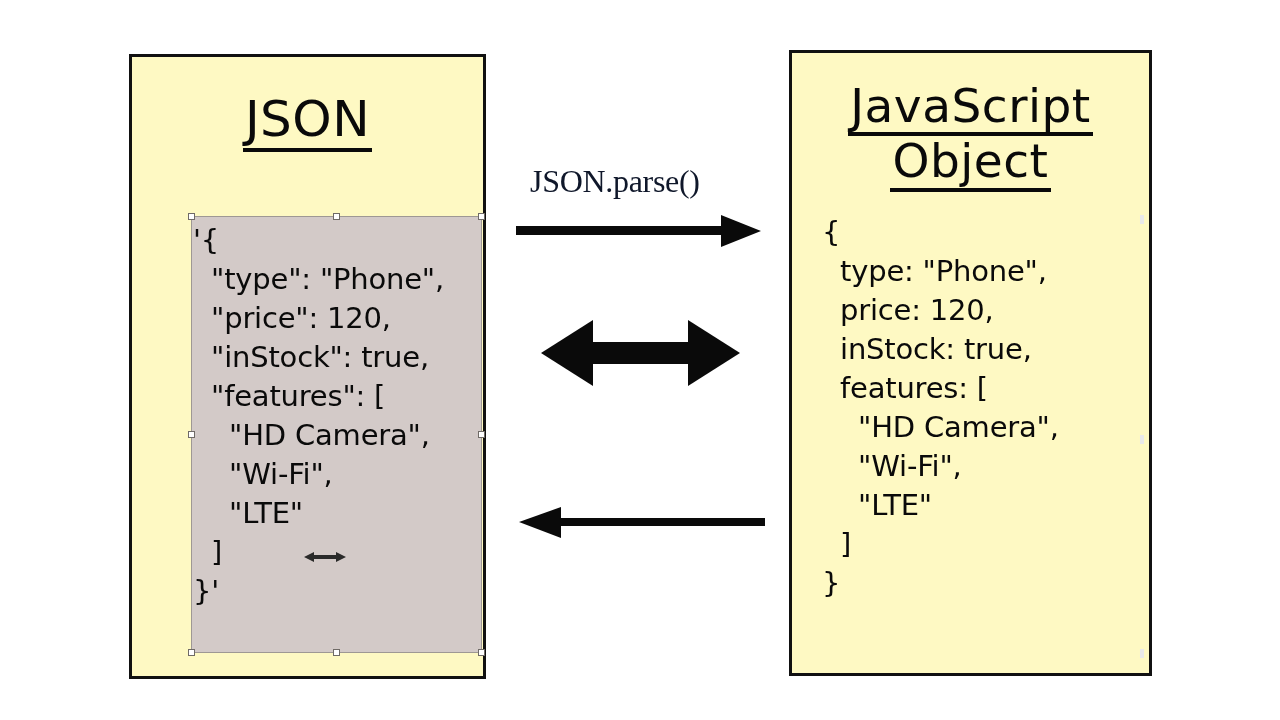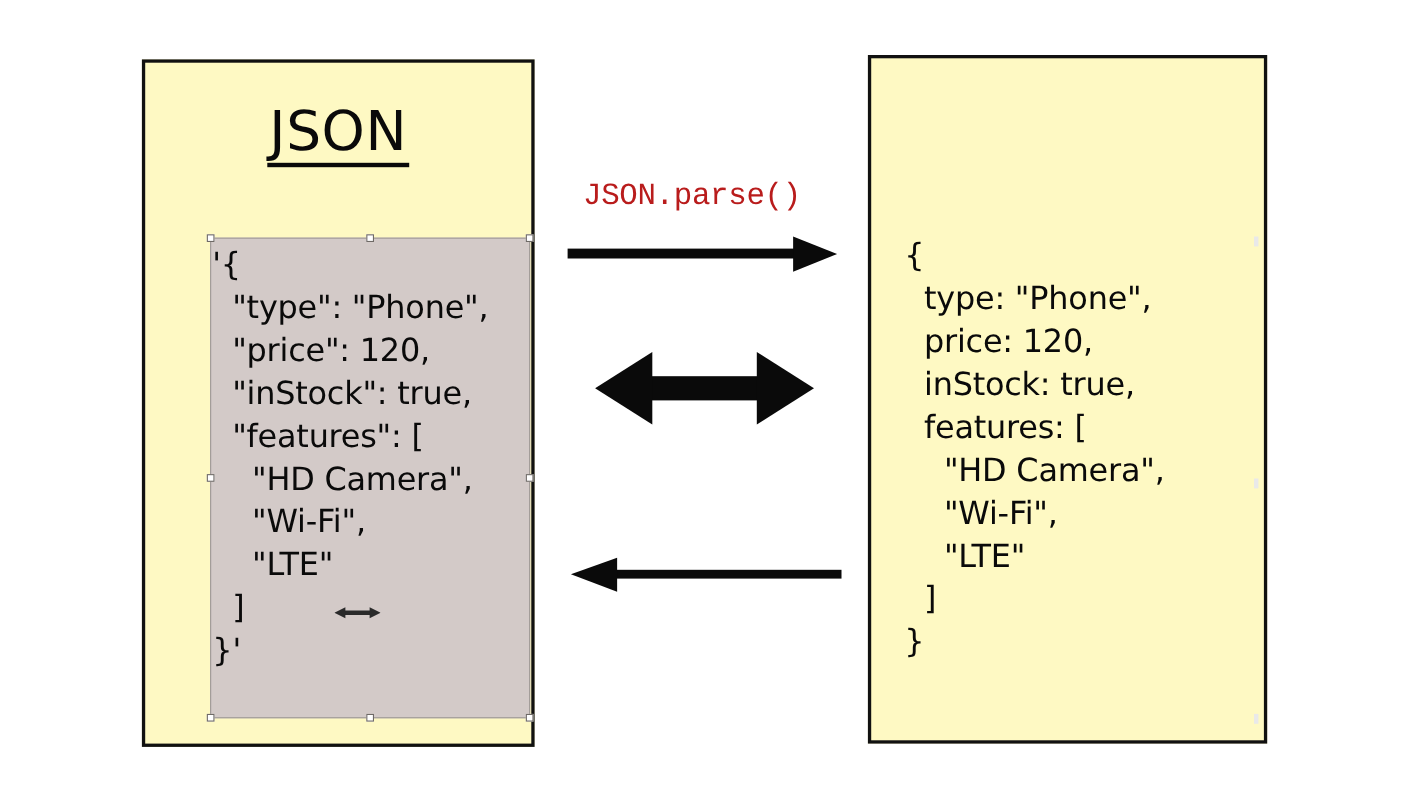--- a/index.html
+++ b/index.html
@@ -132,23 +132,23 @@
   .ghost-mark {
     position: absolute;
     width: 4px;
     height: 9px;
     background: #e9e9e9;
   }
 
   
   .arrow-label {
     position: absolute;
-    font-family: Liberation Mono, monospace;
-    font-size: 28px;
-    color: #b91c1c;
+    font-family: Liberation Serif, serif;
+    font-size: 32px;
+    color: #0f172a;
     letter-spacing: -0.3px;
     white-space: nowrap;
   }
   .arrow-svg {
     position: absolute;
     overflow: visible;
   }
 </style>
 </head>
 <body>
@@ -188,21 +188,22 @@
         <rect x="8" y="5" width="26" height="4" rx="1.5"></rect>
         <polygon points="0,7 10,2 10,12"></polygon>
         <polygon points="42,7 32,2 32,12"></polygon>
       </g>
     </svg>
   </div>
 
   <div class="panel right">
 
     <div class="panel-title">
-      <br>
+      <span class="title-line">JavaScript</span><br>
+      <span class="title-line">Object</span>
     </div>
 
     <div class="code">{
   type: "Phone",
   price: 120,
   inStock: true,
   features: [
     "HD Camera",
     "Wi-Fi",
     "LTE"

